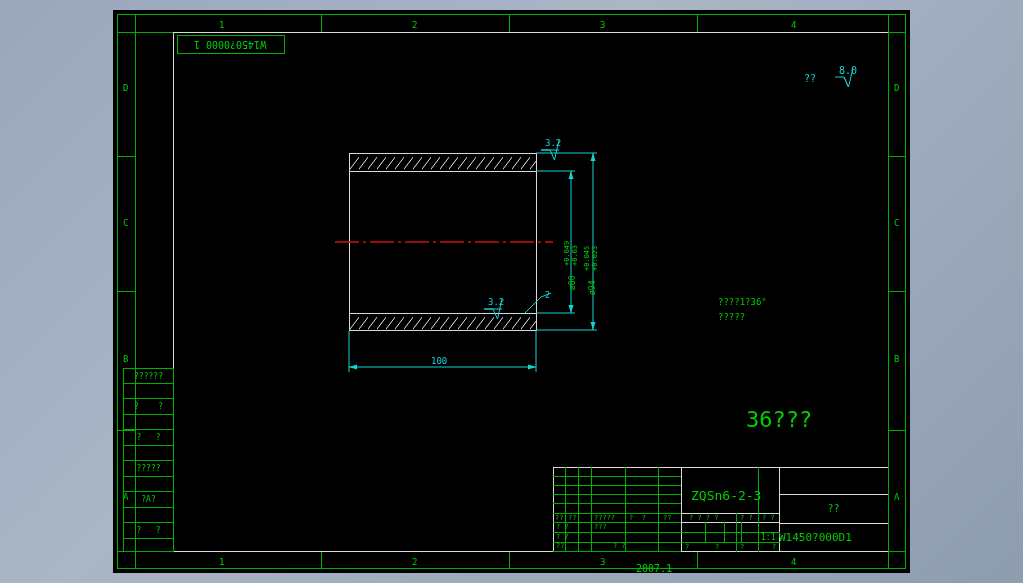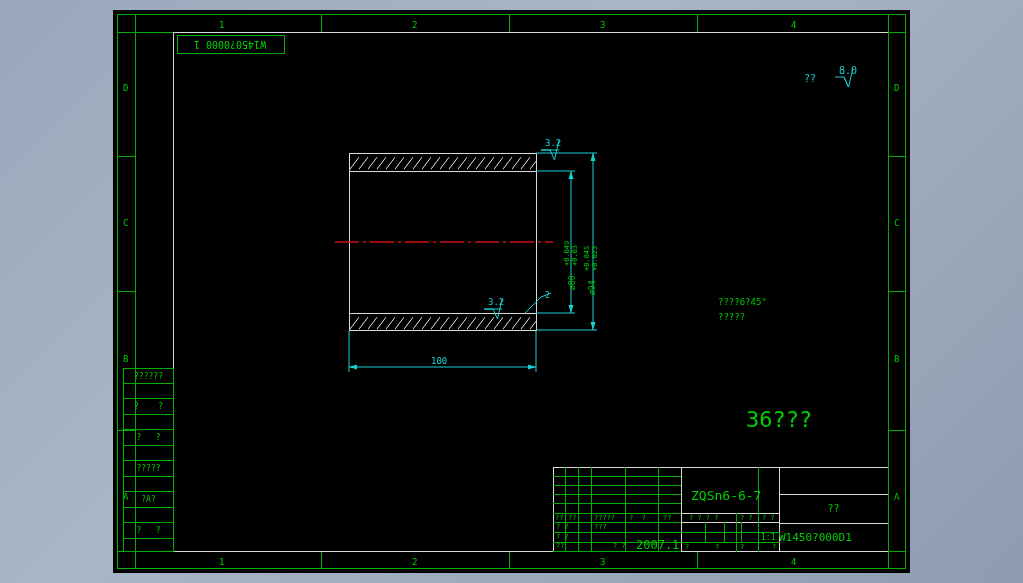--- a/index.html
+++ b/index.html
@@ -194,21 +194,21 @@
       <polyline points="428,140 437,140 441.5,150 446,130" fill="none" stroke="#18d2d2" stroke-width="1"></polyline>
       <line x1="428" y1="140" x2="446" y2="140" stroke="#18d2d2" stroke-width="1"></line>
     </svg>
 
     <div class="txt cy" style="left:375px;top:288px;font-size:9px;">3.2</div>
     <svg class="ovl">
       <polyline points="371,299 380,299 384.5,309 389,289" fill="none" stroke="#18d2d2" stroke-width="1"></polyline>
       <line x1="371" y1="299" x2="389" y2="299" stroke="#18d2d2" stroke-width="1"></line>
     </svg>
 
-    <div class="txt" style="left:605px;top:288px;font-size:9px;">????6?45°</div>
+    <div class="txt" style="left:605px;top:288px;font-size:9px;">????1?36°</div>
     <div class="txt" style="left:605px;top:303px;font-size:9px;">?????</div>
 
     <div class="txt big" style="left:633px;top:399px;">36???</div>
 
     <div class="ln w" style="left:440px;top:457px;width:335px;height:1px;"></div>
     <div class="ln w" style="left:440px;top:457px;width:1px;height:85px;"></div>
 
     <div class="ln" style="left:452px;top:457px;width:1px;height:85px;"></div>
     <div class="ln" style="left:465px;top:457px;width:1px;height:85px;"></div>
     <div class="ln" style="left:478px;top:457px;width:1px;height:85px;"></div>
@@ -232,35 +232,35 @@
     <div class="txt xs" style="left:516px;top:505px;">?  ?</div>
     <div class="txt xs" style="left:550px;top:505px;">??</div>
 
     <div class="txt xs" style="left:443px;top:514px;">? ?</div>
     <div class="txt xs" style="left:481px;top:514px;">???</div>
 
     <div class="txt xs" style="left:443px;top:524px;">? ?</div>
 
     <div class="txt xs" style="left:443px;top:533px;">??</div>
     <div class="txt xs" style="left:500px;top:533px;">? ?</div>
-    <div class="txt" style="left:523px;top:531px;font-size:12px;">2007.1</div>
+    <div class="txt" style="left:523px;top:554px;font-size:10px;">2007.1</div>
 
     <div class="ln w" style="left:568px;top:457px;width:1px;height:85px;"></div>
     <div class="ln w" style="left:666px;top:457px;width:1px;height:85px;"></div>
     <div class="ln w" style="left:568px;top:503px;width:99px;height:1px;"></div>
     <div class="ln w" style="left:568px;top:512px;width:99px;height:1px;"></div>
     <div class="ln" style="left:568px;top:522px;width:99px;height:1px;"></div>
     <div class="ln" style="left:568px;top:532px;width:99px;height:1px;"></div>
     <div class="ln" style="left:592px;top:512px;width:1px;height:20px;"></div>
     <div class="ln" style="left:611px;top:512px;width:1px;height:20px;"></div>
     <div class="ln" style="left:628px;top:512px;width:1px;height:20px;"></div>
     <div class="ln" style="left:645px;top:457px;width:1px;height:85px;"></div>
     <div class="ln" style="left:623px;top:503px;width:1px;height:39px;"></div>
 
-    <div class="txt mid" style="left:578px;top:479px;">ZQSn6-6-7</div>
+    <div class="txt mid" style="left:578px;top:479px;">ZQSn6-2-3</div>
     <div class="txt xs" style="left:576px;top:505px;">? ? ? ?</div>
     <div class="txt xs" style="left:627px;top:505px;">? ?</div>
     <div class="txt xs" style="left:649px;top:505px;">? ?</div>
     <div class="txt" style="left:648px;top:523px;font-size:8px;">1:1</div>
     <div class="txt xs" style="left:572px;top:534px;">?</div>
     <div class="txt xs" style="left:602px;top:534px;">?</div>
     <div class="txt xs" style="left:627px;top:534px;">?</div>
     <div class="txt xs" style="left:659px;top:534px;">?</div>
 
     <div class="ln w" style="left:666px;top:484px;width:109px;height:1px;"></div>

